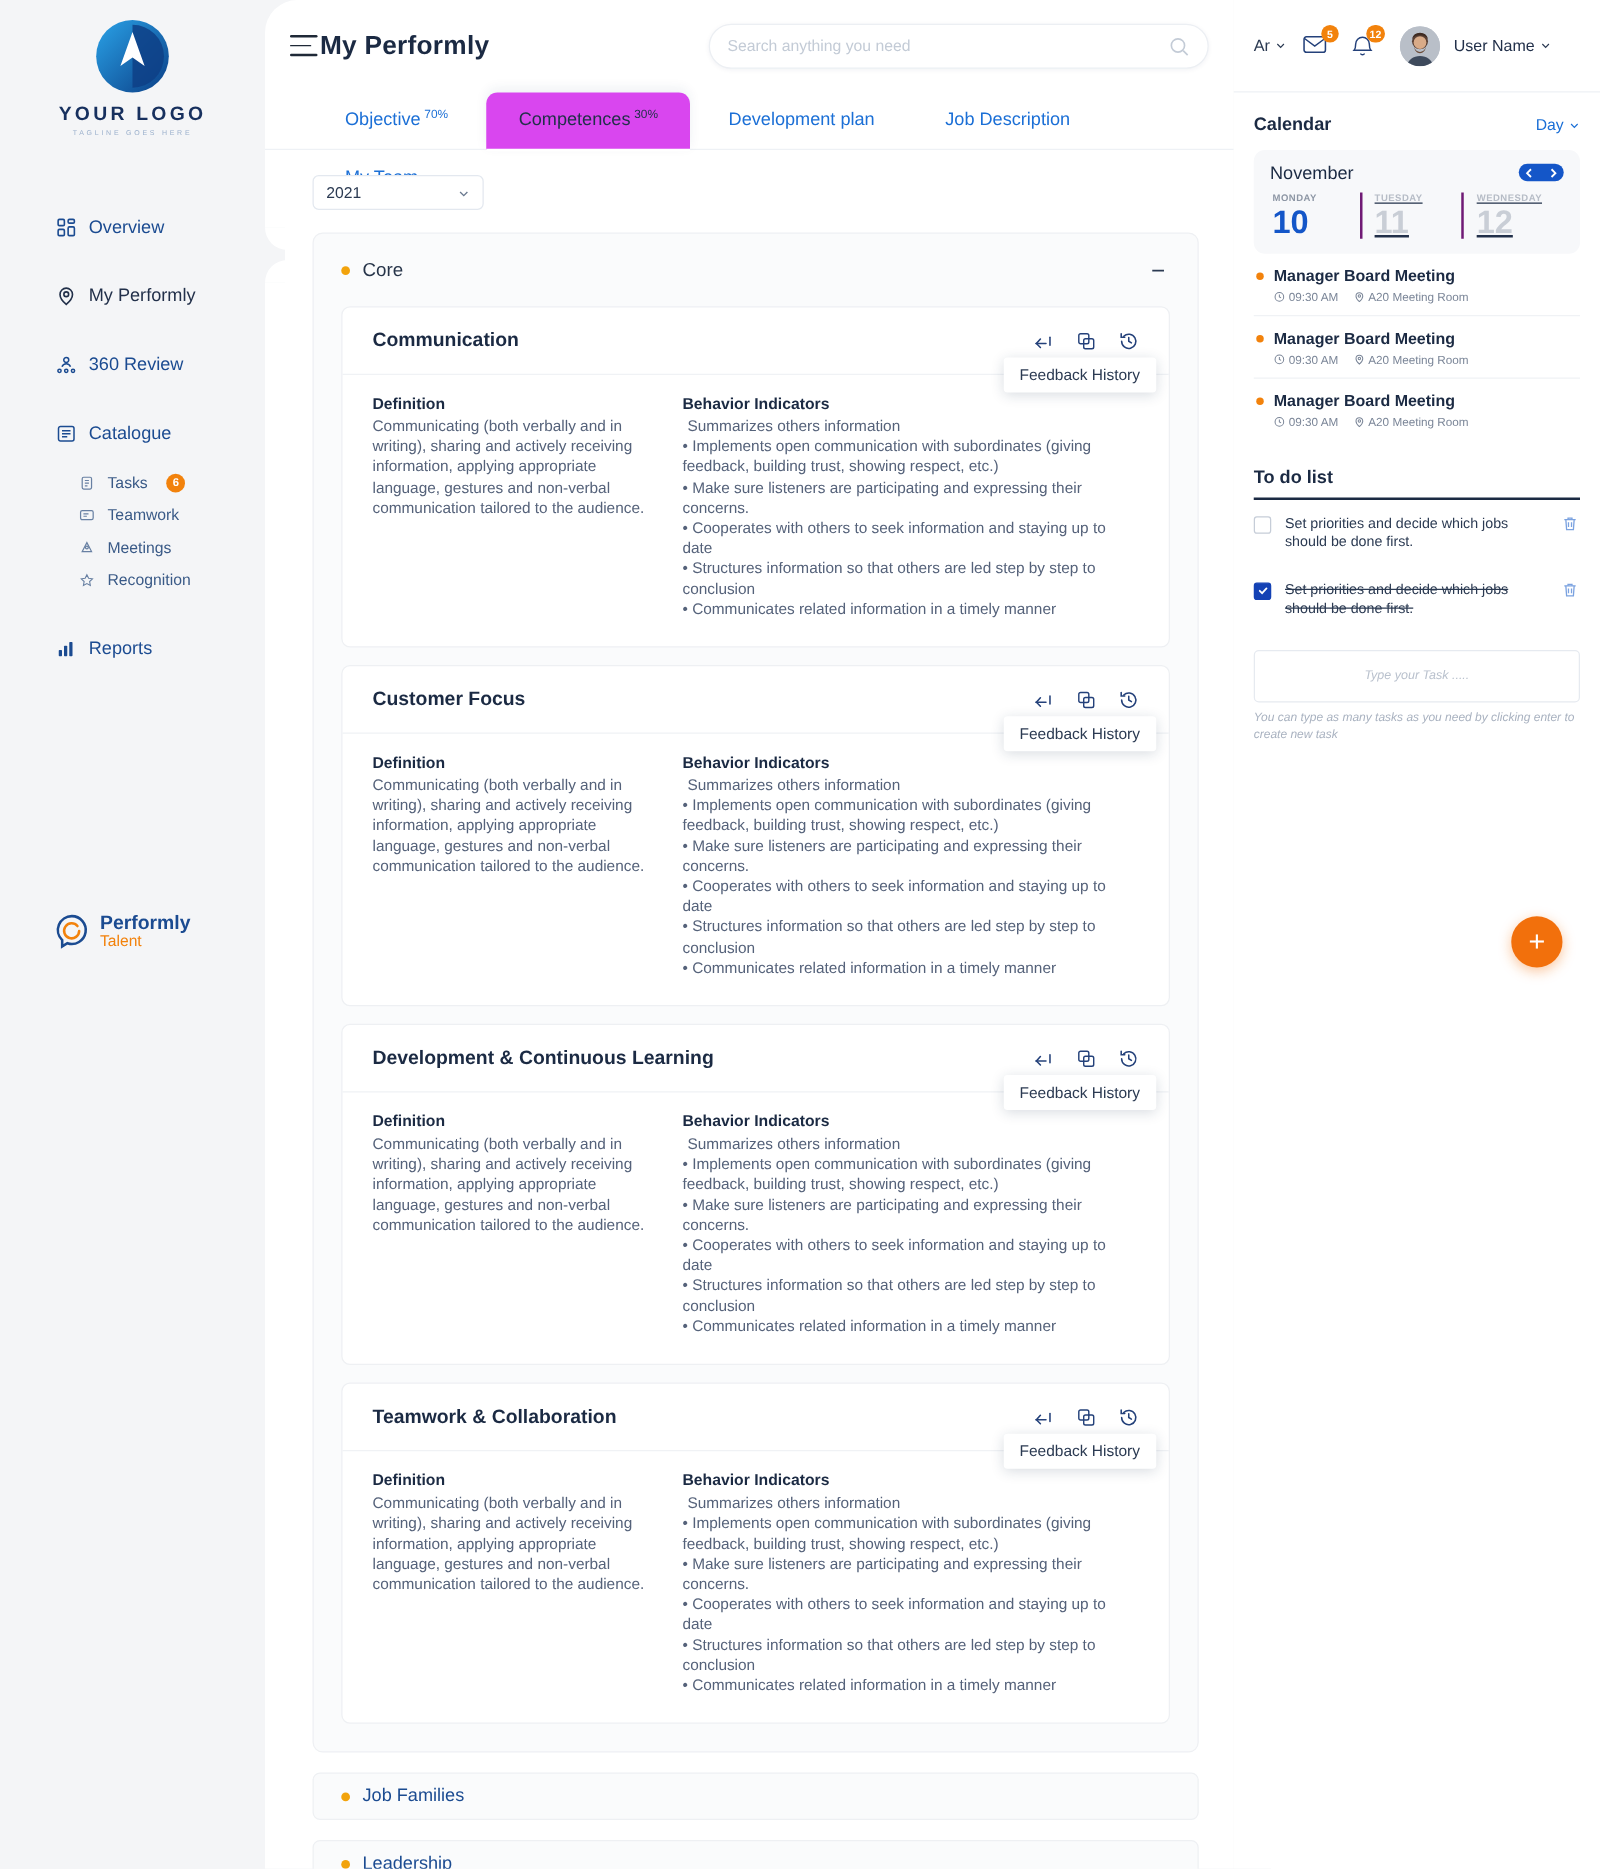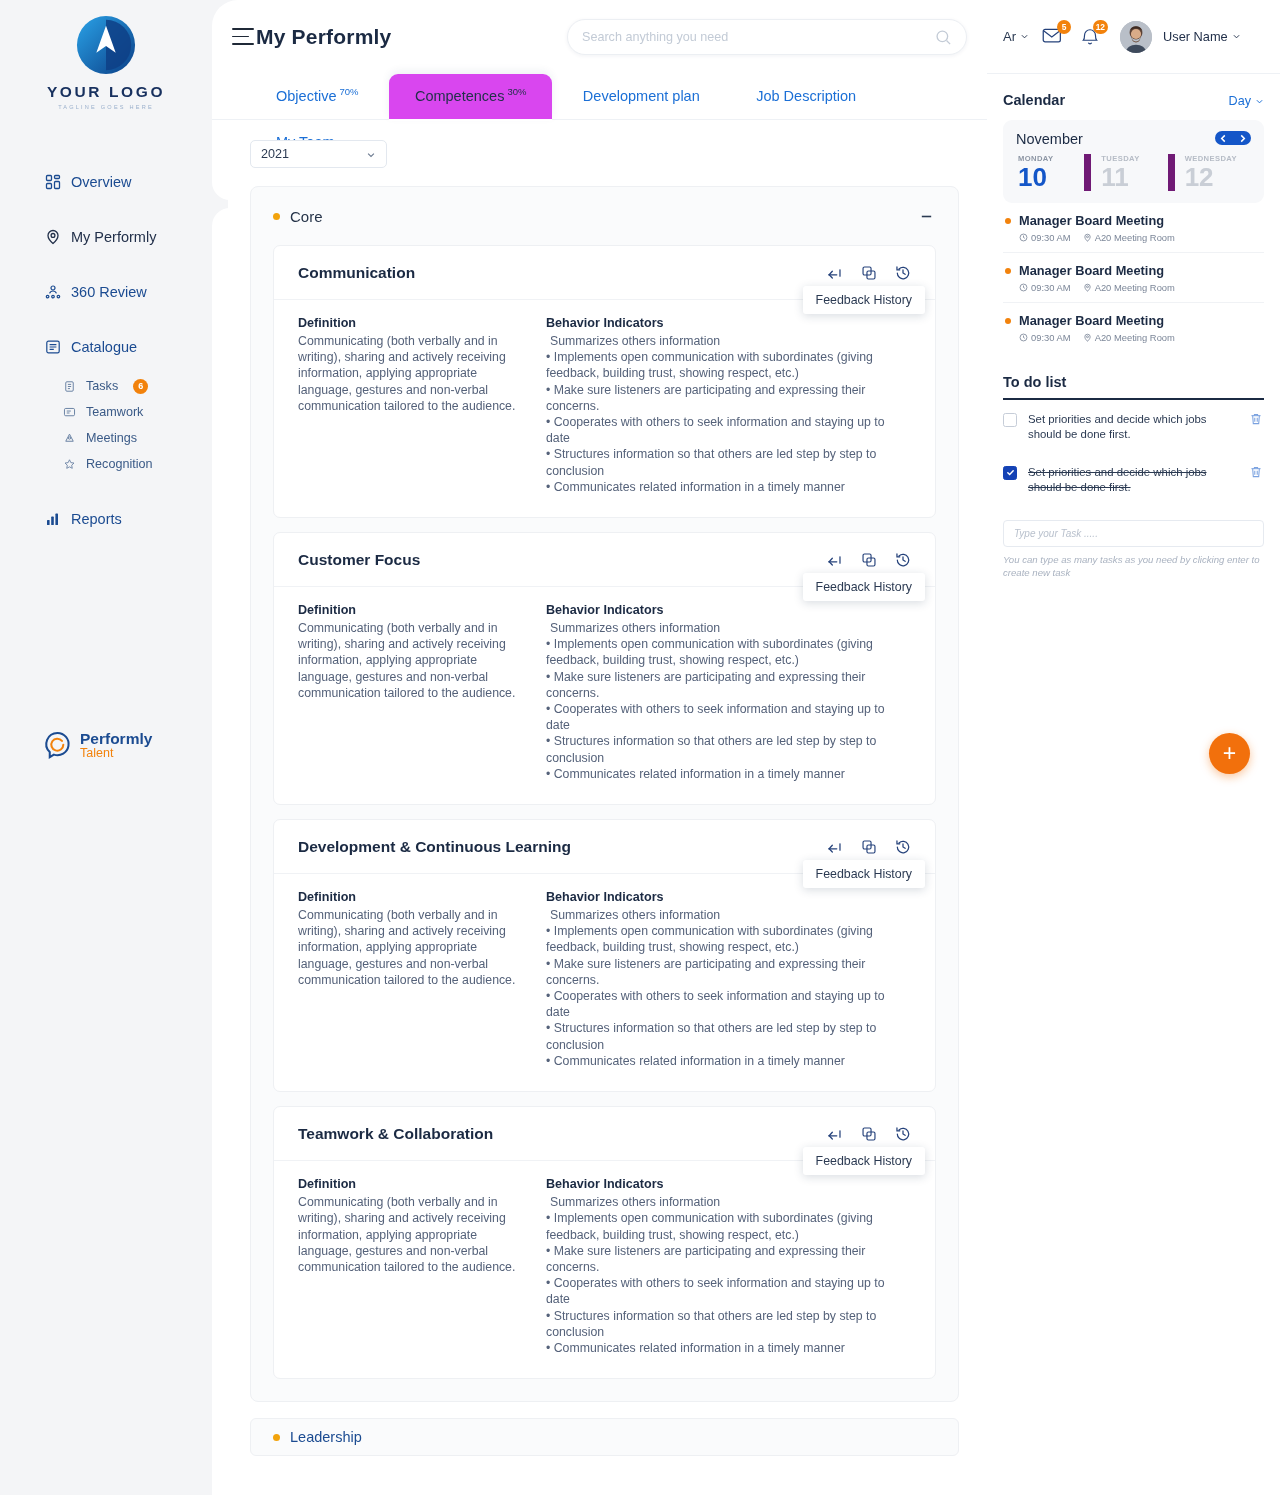--- a/index.html
+++ b/index.html
@@ -207,21 +207,21 @@
     position: relative;
   }
   .cal-month { font-size: 14.5px; color: #1b2a43; }
   .cal-nav {
     position: absolute; right: 13px; top: 11px; width: 36px; height: 14px;
     background: #1456c8; border-radius: 999px; display: flex; align-items: center;
     justify-content: space-between; padding: 0 3px; cursor: pointer;
   }
   .cal-days { display: flex; margin-top: 7px; }
   .cal-day { flex: 1; text-align: left; position: relative; padding-left: 2px;}
-  .cal-day + .cal-day { border-left: 7px solid #701a75; padding-left: 10px; }
+  .cal-day + .cal-day { border-left: 2px solid #701a75; padding-left: 10px; text-decoration: underline; }
   .cal-dname { font-size: 7.6px; letter-spacing: .4px; color: #b6bcc6; font-weight: 700; }
   .cal-dnum { font-size: 26px; font-weight: 700; color: #c9ced6; line-height: 1.08; }
   .cal-day.sel .cal-dname { color: #8d96a4; }
   .cal-day.sel .cal-dnum { color: #1456c8; }
 
   .event {
     padding: 10px 0 9px 0; border-bottom: 1px solid #f0f2f5; position: relative; padding-left: 16px;
   }
   .event .edot { position: absolute; left: 2px; top: 15px; width: 6px; height: 6px; border-radius: 50%; background: #f2820c; }
   .event .etitle { font-size: 12.8px; font-weight: 700; color: #1b2a43; }
@@ -237,23 +237,23 @@
   }
   .cbx.checked { background: #1442b5; border-color: #1442b5; display:flex; align-items:center; justify-content:center;}
   .todo-text { flex: 1; font-size: 11.4px; line-height: 15.5px; color: #2b3a52; }
   .todo-text.done { text-decoration: line-through; }
   .trash { width: 15px; height: 15px; cursor: pointer; flex: 0 0 15px; }
   .todo-note-box {
     flex: 1; border: 1px solid #e6eaf0; border-radius: 6px; padding: 9px 11px;
     font-size: 11.4px; line-height: 15.5px; color: #9aa4b4;
   }
   .task-input {
-    margin-top: 14px; width: 100%; height: 27px; border: 1px solid #e6eaf0; border-radius: 4px;
+    margin-top: 14px; width: 100%; height: 42px; border: 1px solid #e6eaf0; border-radius: 4px;
     padding: 0 10px; font-size: 10px; color: #9aa4b4; font-family: "Liberation Sans", sans-serif;
-    font-style: italic; outline: none; background:#fff;
+    font-style: italic; outline: none; background:#fff;text-align:center;
   }
   .task-input::placeholder { color: #b9c1cd; font-style: italic; }
   .task-hint { margin-top: 6px; font-size: 9.6px; line-height: 13px; color: #a9b2c0; font-style: italic; }
   .fab {
     position: absolute; right: 30px; top: 733px; width: 41px; height: 41px; border-radius: 50%;
     background: #f2700c; box-shadow: 0 3px 10px rgba(242,112,12,.4);
     display: flex; align-items: center; justify-content: center; cursor: pointer;
     color: #fff; font-size: 23px; line-height: 1; font-weight: 300;
   }
 </style>
@@ -621,20 +621,24 @@
               <div class="bi-line">• Cooperates with others to seek information and staying up to date</div>
               <div class="bi-line">• Structures information so that others are led step by step to conclusion</div>
               <div class="bi-line">• Communicates related information in a timely manner</div>
             </div>
           </div>
         </div>
       </div>
 
       <div class="group-collapsed">
         <span class="dot-orange"></span>
+        <span class="glabel">Job Families</span>
+      </div>
+      <div class="group-collapsed">
+        <span class="dot-orange"></span>
         <span class="glabel">Leadership</span>
       </div>
     </div>
   </section>
 
   <aside class="right-panel">
     <div class="rp-topbar">
       <div class="lang">
         <span>Ar</span>
         <svg width="9" height="9" viewBox="0 0 12 12" fill="none" stroke="#2b3a52" stroke-width="1.3">

